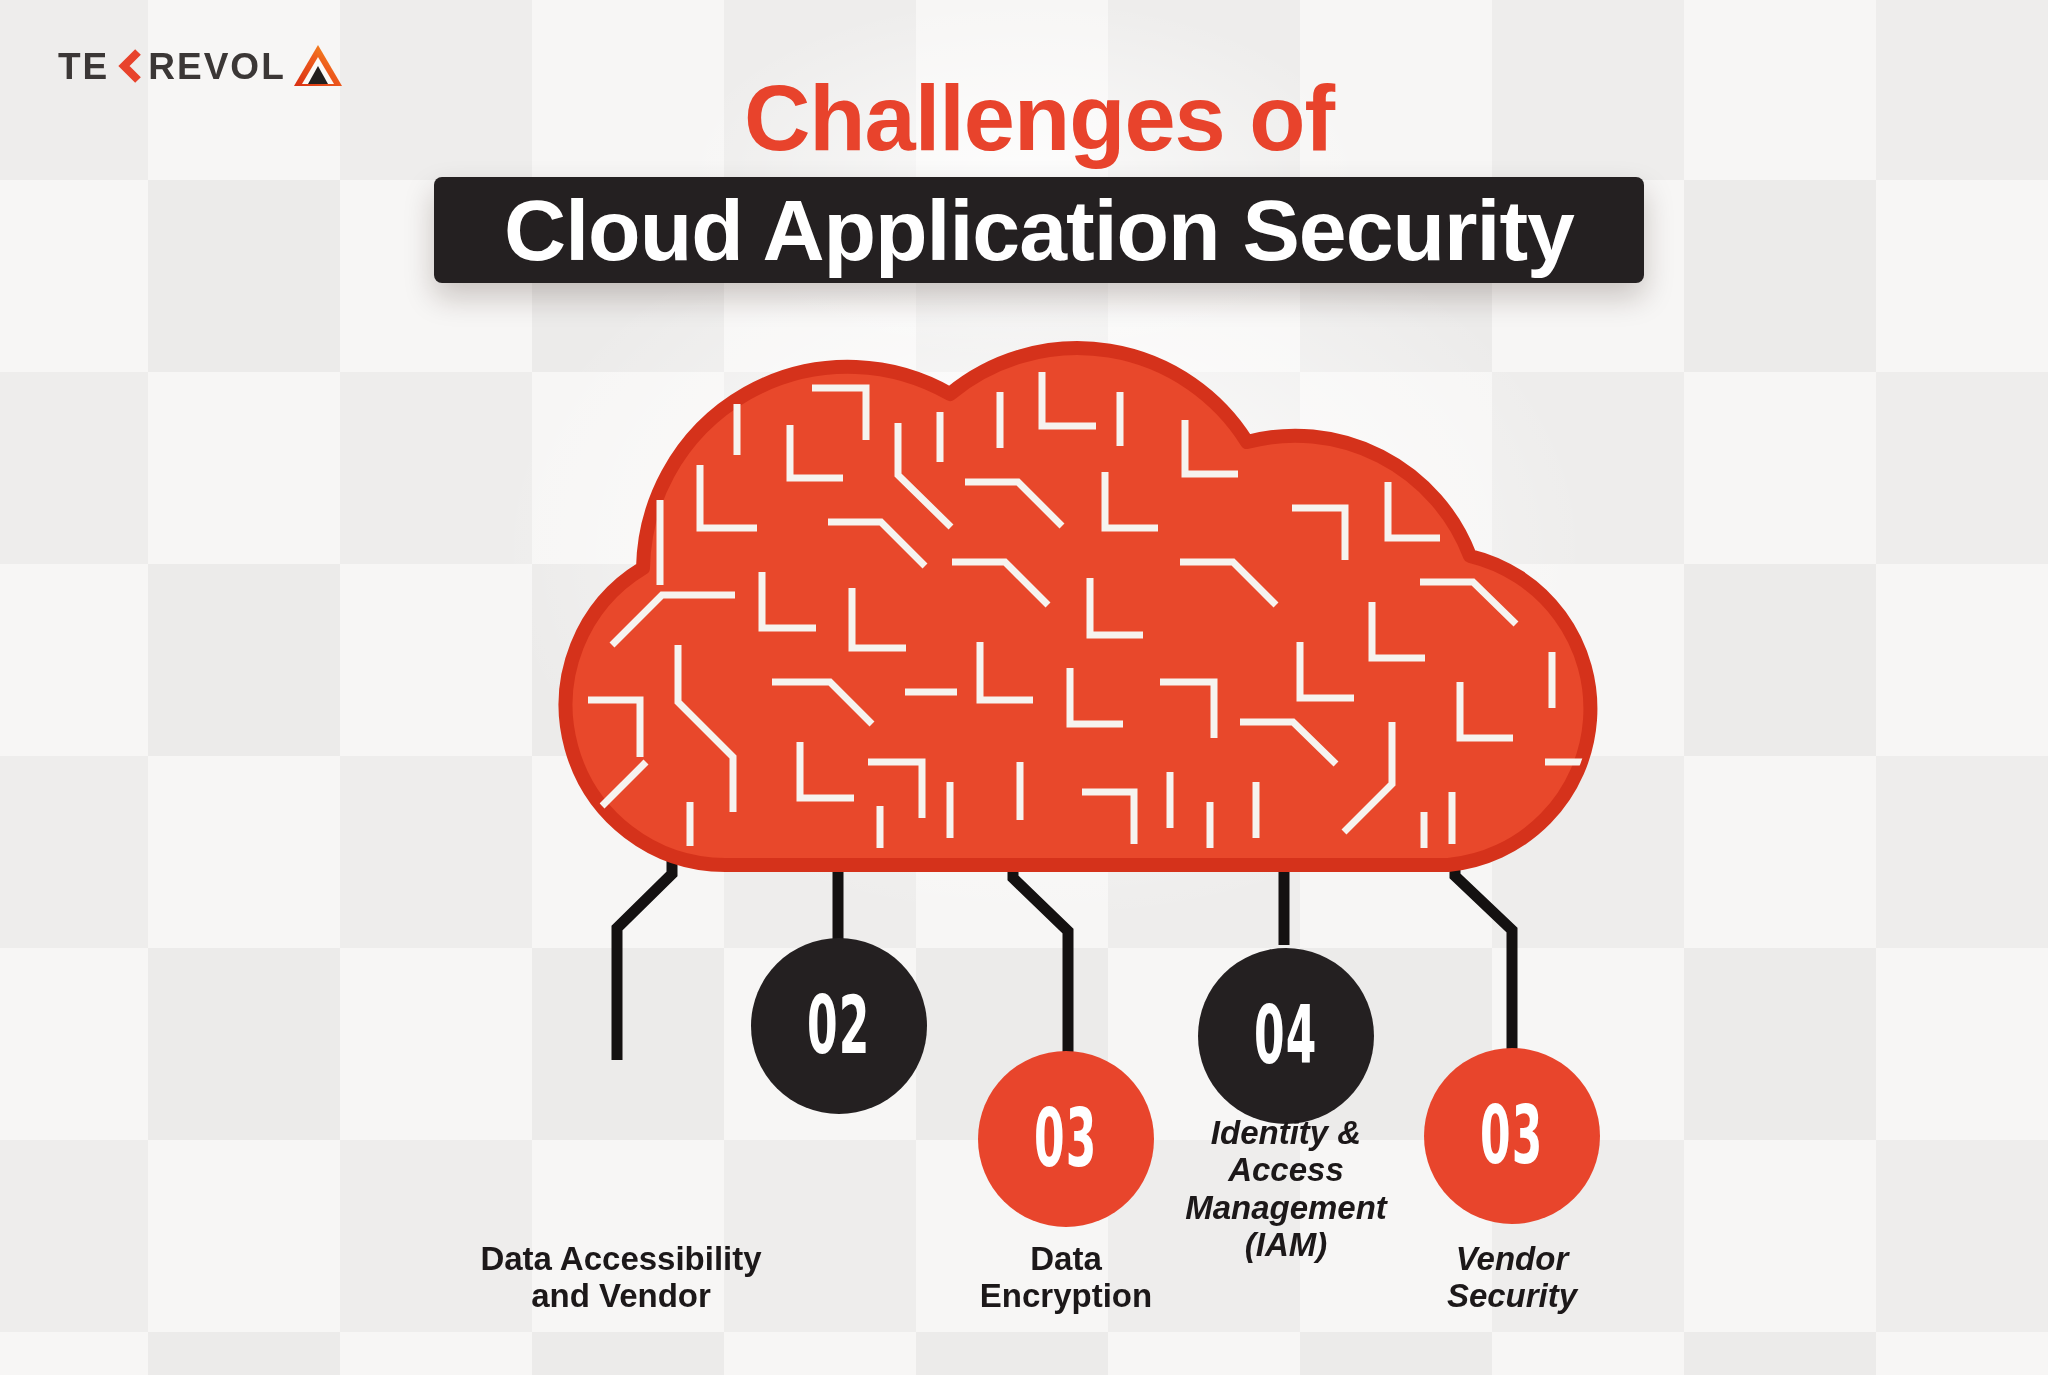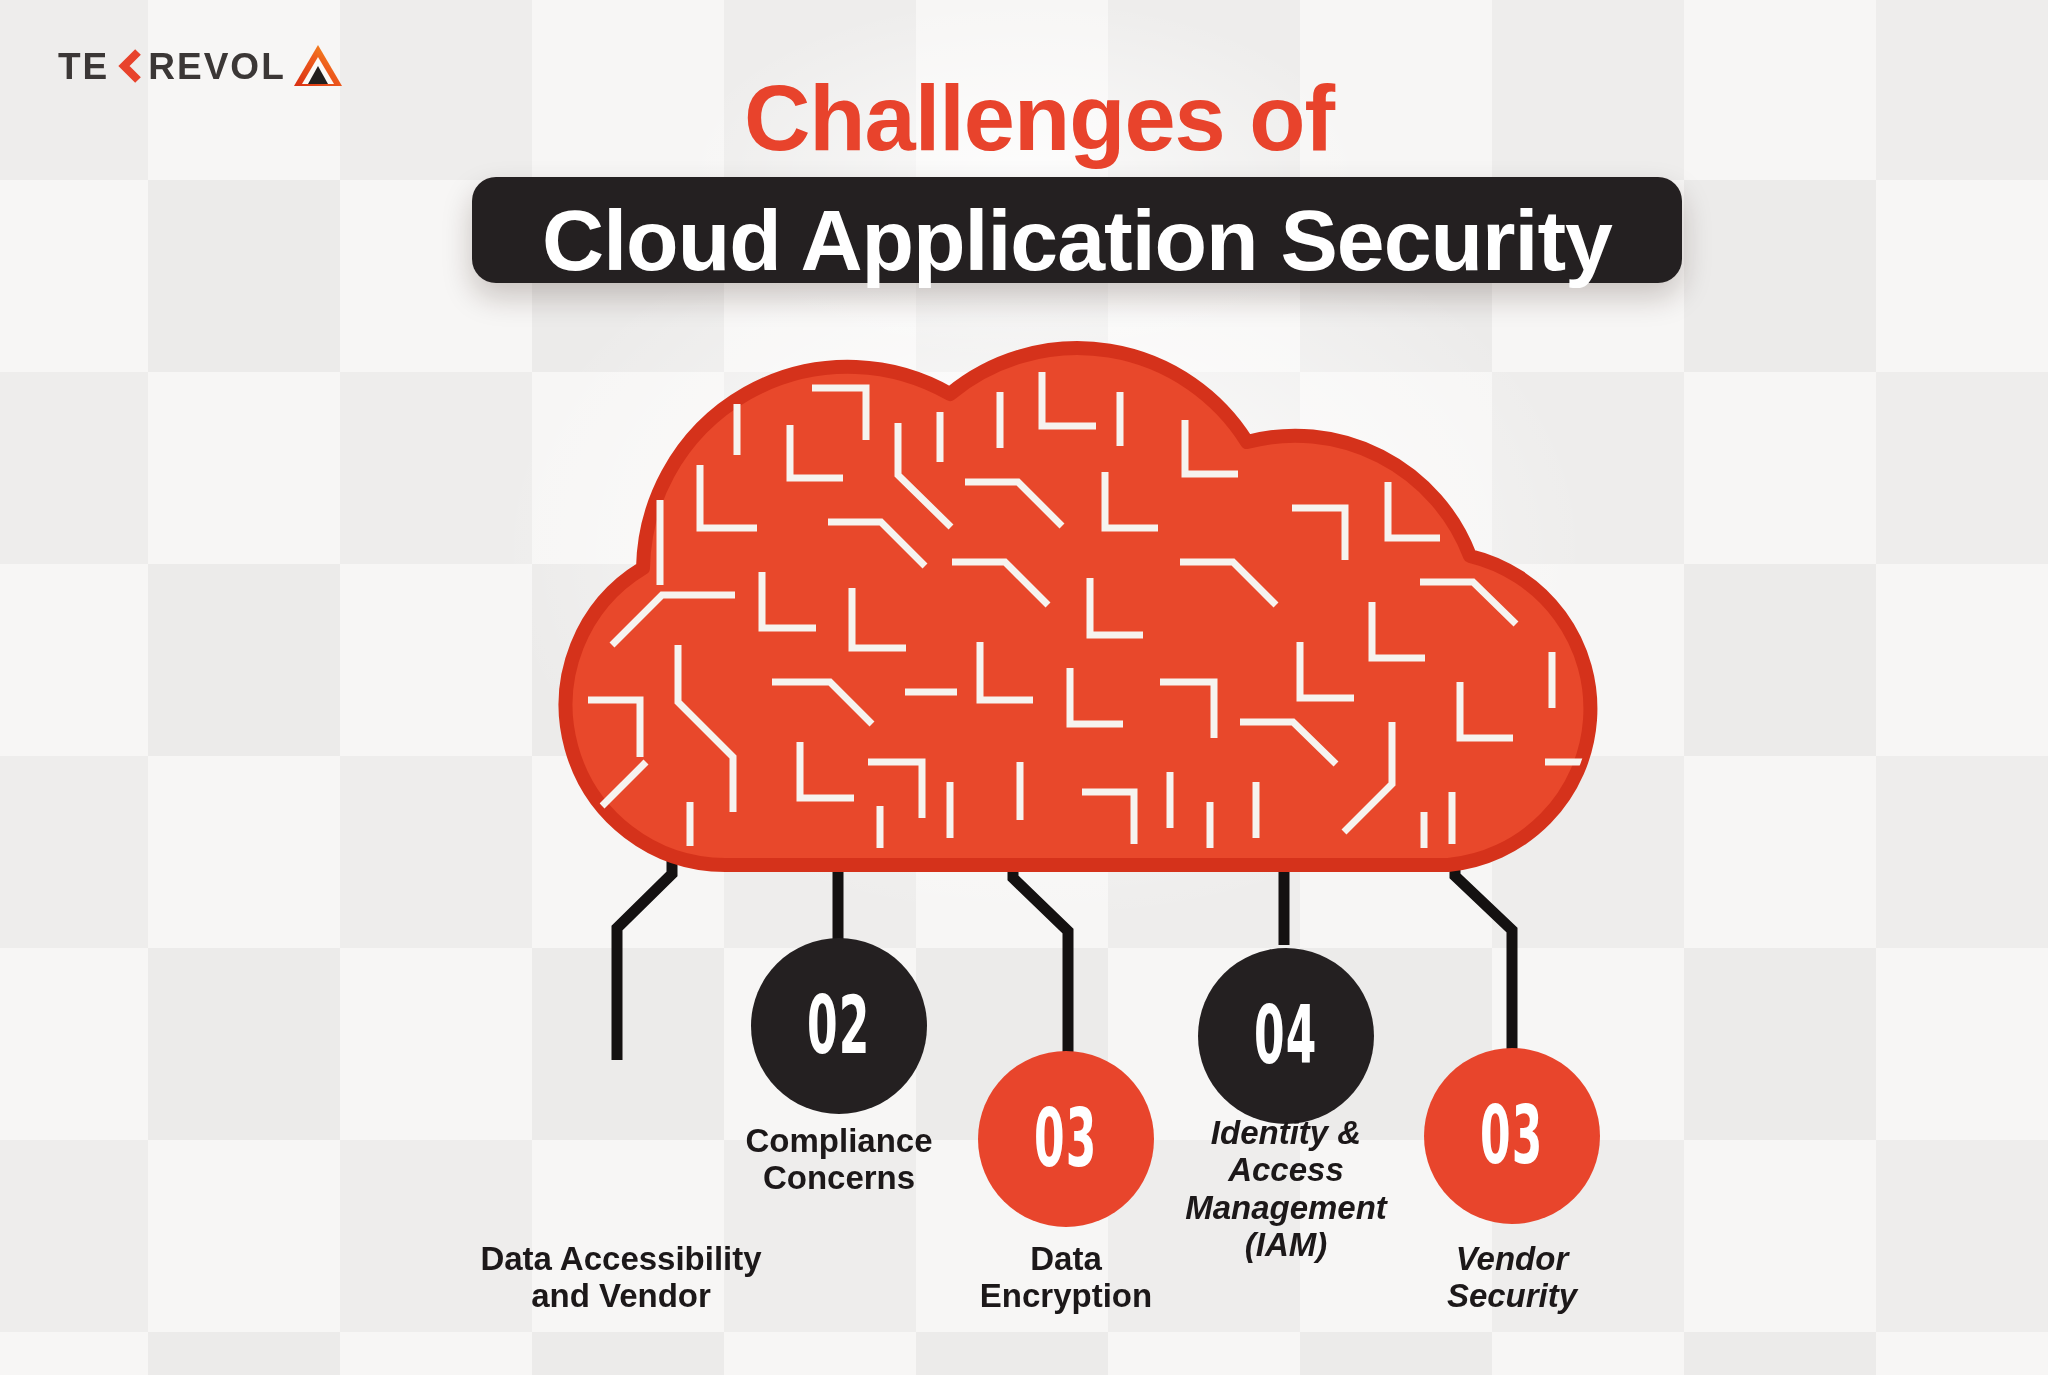--- a/index.html
+++ b/index.html
@@ -24,23 +24,23 @@
   .logo{position:absolute;left:58px;top:44px;display:flex;align-items:center;gap:7px;}
   .logo .word{font-weight:700;font-size:37px;color:#3b3736;letter-spacing:2px;line-height:1;}
   .logo svg{display:block;}
   
   .title-red{
     position:absolute;left:434px;top:70px;width:1210px;text-align:center;z-index:3;
     font-weight:700;font-size:92px;line-height:1.05;color:#e8432c;letter-spacing:-1px;
   }
   .title-bar{
     position:absolute;left:434px;top:177px;width:1210px;height:106px;z-index:2;
-    background:#242021;border-radius:24px;
+    background:#242021;border-radius:8px;
     box-shadow:0 14px 30px rgba(40,20,10,.22);
-    display:flex;align-items:flex-end;justify-content:center;margin-left:38px;
+    display:flex;align-items:center;justify-content:center;
   }
   .title-bar .t2{
     color:#ffffff;font-weight:700;font-size:86px;line-height:1;letter-spacing:-1px;white-space:nowrap;
   }
   
   .art{position:absolute;left:0;top:0;width:2048px;height:1375px;z-index:1;}
   
   .node{
     position:absolute;width:176px;height:176px;border-radius:50%;z-index:4;
     display:flex;align-items:center;justify-content:center;
@@ -167,22 +167,20 @@
   </div>
   <div class="node dark" style="left:1198px;top:948px;">
     <span class="num">04</span>
   </div>
   <div class="node red" style="left:1424px;top:1048px;">
     <span class="num">03</span>
   </div>
 
   <div class="node-label" style="left:456px;top:1240px;">Data Accessibility
 and Vendor</div>
-  <div class="node-label" style="left:674px;top:1122px;">Compliance
-Concerns</div>
   <div class="node-label" style="left:901px;top:1240px;">Data
 Encryption</div>
   <div class="node-label" style="left:1121px;top:1114px;font-style:italic;">Identity &amp;
 Access
 Management
 (IAM)</div>
   <div class="node-label" style="left:1347px;top:1240px;font-style:italic;">Vendor
 Security</div>
 </div>
 

